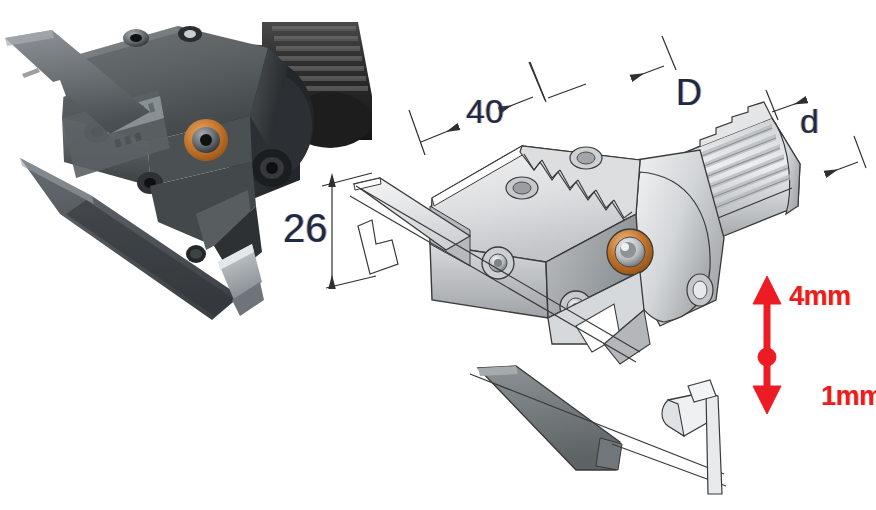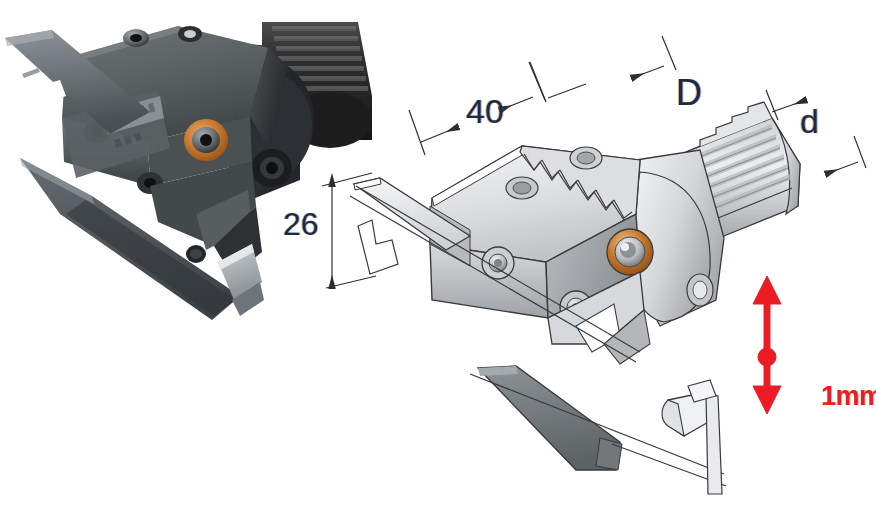--- a/index.html
+++ b/index.html
@@ -17,21 +17,21 @@
     position:absolute;
     color:#1b2a46;
     font-family:"Liberation Sans", sans-serif;
     font-weight:400;
     white-space:nowrap;
     text-shadow:-1px 0 0 rgba(214,120,20,.55), 1px 0 0 rgba(40,70,190,.45);
   }
   #lbl-40{left:466px;top:92px;font-size:34px;}
   #lbl-D{left:676px;top:72px;font-size:36px;}
   #lbl-d{left:800px;top:102px;font-size:34px;}
-  #lbl-26{left:283px;top:206px;font-size:32px;}
+  #lbl-26{left:283px;top:206px;font-size:40px;}
 
   .redlabel{
     position:absolute;
     color:#ed1c24;
     font-family:"Liberation Sans", sans-serif;
     font-weight:bold;
     font-size:27px;
     white-space:nowrap;
     letter-spacing:-0.5px;
     text-shadow:1px 0 0 rgba(245,130,40,.5);
@@ -428,15 +428,16 @@
 
       <circle cx="767" cy="357" r="9"></circle>
     </g>
   </svg>
 
   <span class="dimlabel" id="lbl-40">40</span>
   <span class="dimlabel" id="lbl-D">D</span>
   <span class="dimlabel" id="lbl-d">d</span>
   <span class="dimlabel" id="lbl-26">26</span>
 
+  <span class="redlabel" id="lbl-4mm">4mm</span>
   <span class="redlabel" id="lbl-1mm">1mm</span>
 
 </div>
 
 </body></html>

